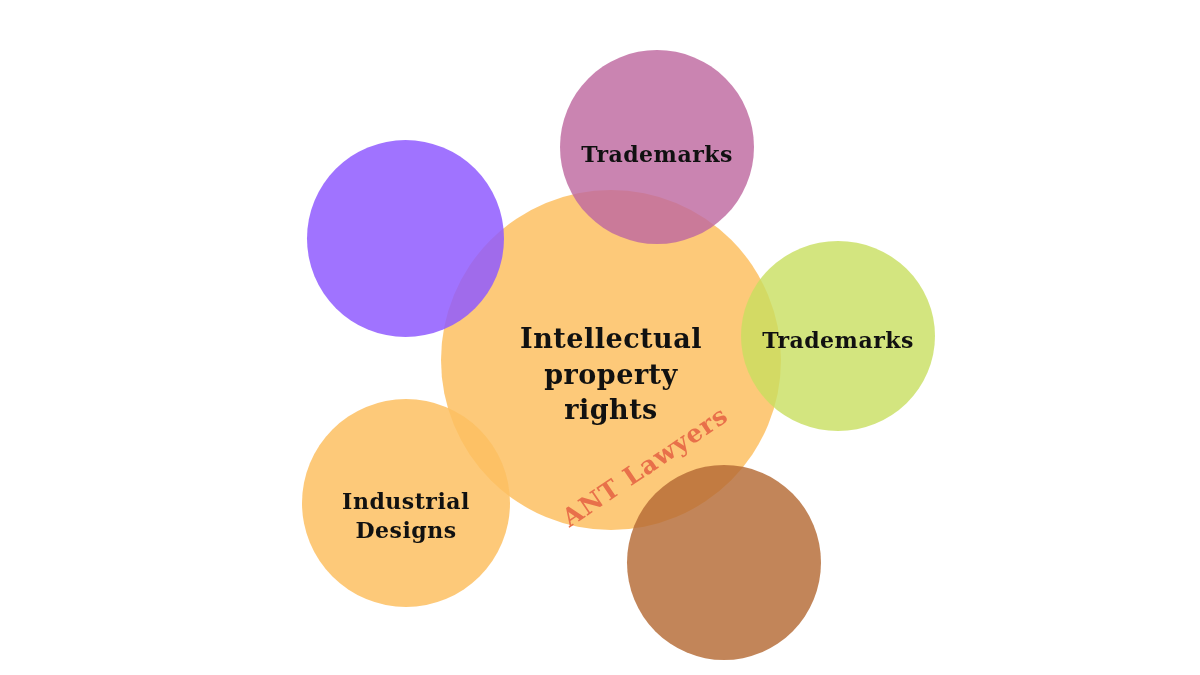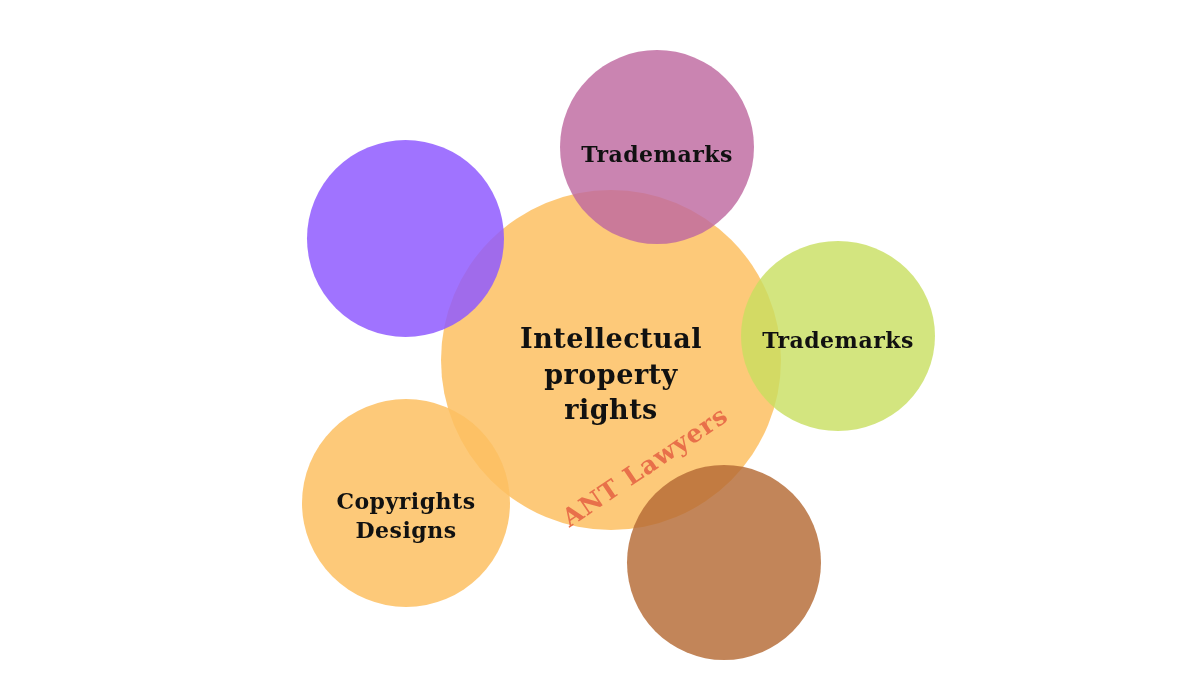--- a/index.html
+++ b/index.html
@@ -80,17 +80,17 @@
 
   <div class="label center-label" style="left:461px; top:289px; width:300px;">Intellectual
 property
 rights</div>
 
 
   <div class="label node-label" style="left:567px; top:140px; width:180px;">Trademarks</div>
 
   <div class="label node-label" style="left:748px; top:326px; width:180px;">Trademarks</div>
 
-  <div class="label node-label" style="left:316px; top:487px; width:180px;">Copyrights
+  <div class="label node-label" style="left:316px; top:487px; width:180px;">Industrial
 Designs</div>
 
 
 </div>
 
 </body></html>

